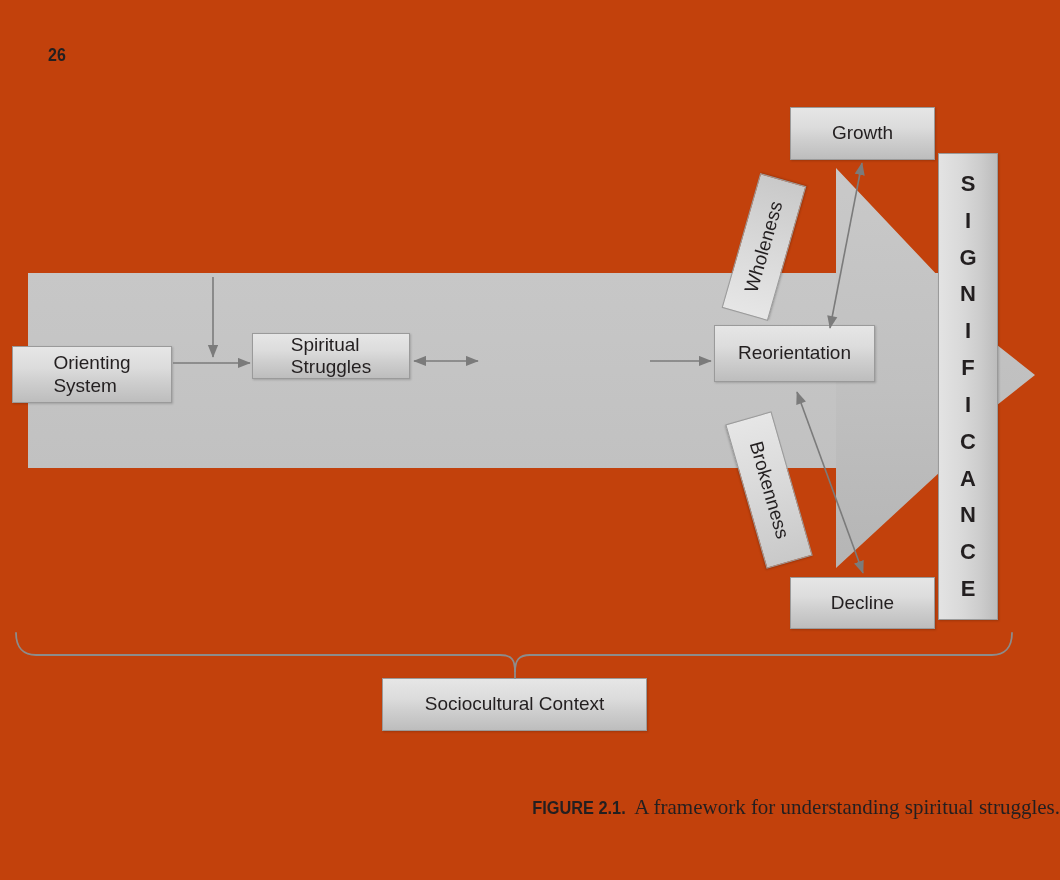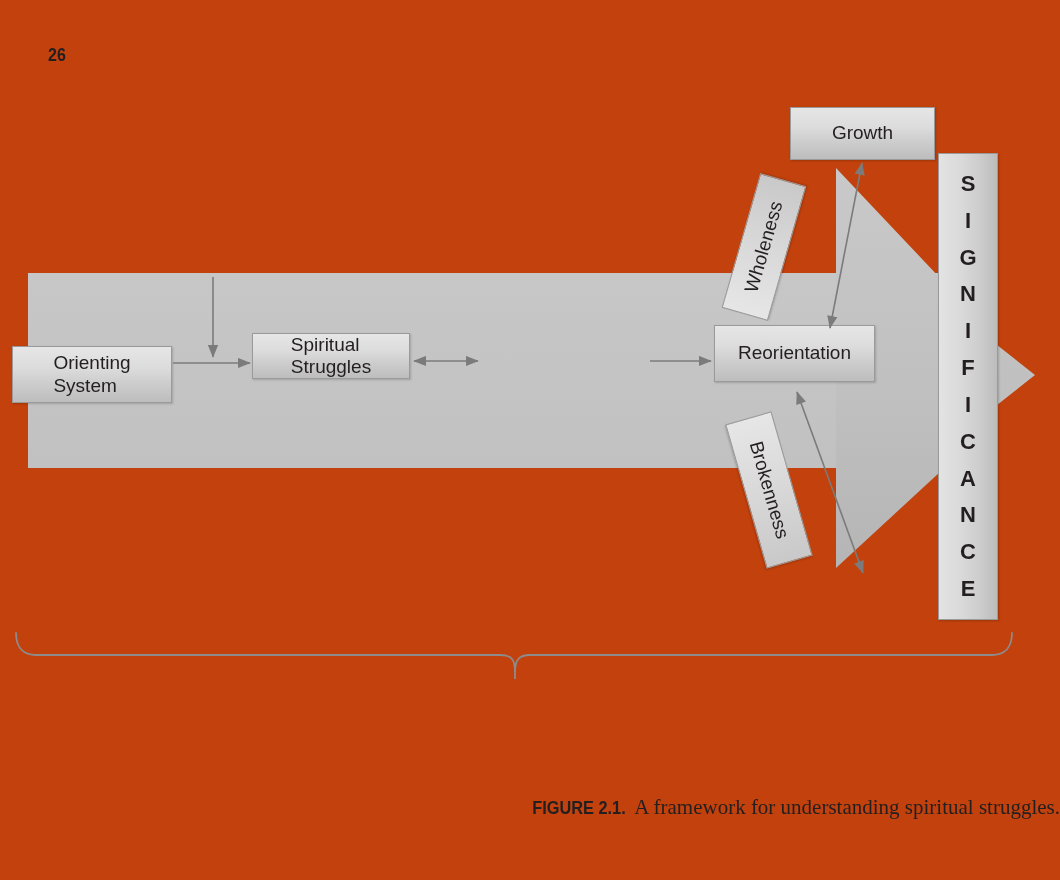--- a/index.html
+++ b/index.html
@@ -197,20 +197,23 @@
 
 
     <div class="node" style="left:714px; top:325px; width:161px; height:57px;">
       <span class="lines">Reorientation</span>
     </div>
 
     <div class="node" style="left:790px; top:107px; width:145px; height:53px;">
       <span class="lines">Growth</span>
     </div>
 
+    <div class="node" style="left:790px; top:577px; width:145px; height:52px;">
+      <span class="lines">Decline</span>
+    </div>
 
     <div class="rot-box" style="left:694px; top:223px; width:140px; height:48px; transform: rotate(-74deg);">
       <span class="txt">Wholeness</span>
     </div>
 
     <div class="rot-box" style="left:694px; top:466px; width:150px; height:48px; transform: rotate(74deg);">
       <span class="txt">Brokenness</span>
     </div>
 
     <div class="sig-bar" style="left:938px; top:153px; width:60px; height:467px;">
@@ -221,20 +224,23 @@
       <span>I</span>
       <span>F</span>
       <span>I</span>
       <span>C</span>
       <span>A</span>
       <span>N</span>
       <span>C</span>
       <span>E</span>
     </div>
 
+    <div class="node" style="left:382px; top:678px; width:265px; height:53px;">
+      <span class="lines">Sociocultural Context</span>
+    </div>
 
     <svg class="layer" viewBox="0 0 1060 780">
 
       <line x1="213" y1="277" x2="213" y2="357" stroke="#7b7b7b" stroke-width="1.6" marker-end="url(#ah)"></line>
 
       <line x1="173" y1="363" x2="250" y2="363" stroke="#7b7b7b" stroke-width="1.6" marker-end="url(#ah)"></line>
 
       <line x1="414" y1="361" x2="478" y2="361" stroke="#7b7b7b" stroke-width="1.6" marker-end="url(#ah)" marker-start="url(#ahStart)"></line>
 
       <line x1="650" y1="361" x2="711" y2="361" stroke="#7b7b7b" stroke-width="1.6" marker-end="url(#ah)"></line>

